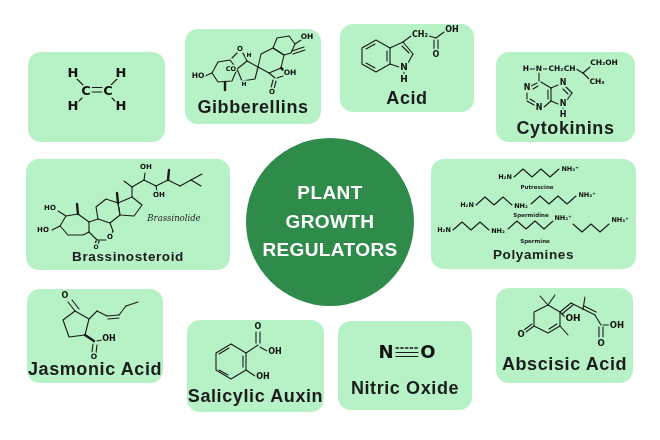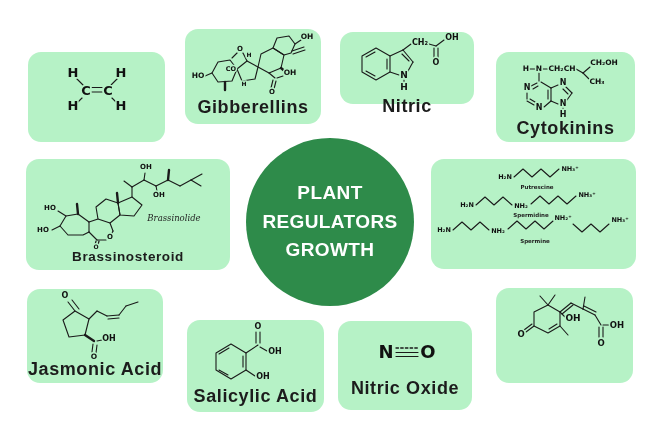--- a/index.html
+++ b/index.html
@@ -92,21 +92,21 @@
       <text class="atom a65" x="46" y="42">CO</text>
       <text class="atom a6" x="64" y="28">H</text>
       <text class="atom a6" x="59" y="57">H</text>
       <text class="atom a75" x="122" y="10">OH</text>
       <text class="atom a75" x="105" y="46">OH</text>
       <text class="atom a7" x="87" y="65">O</text>
     </svg>
     <div class="card-label">Gibberellins</div>
   </div>
 
-  <div class="card" style="left:340px;top:32px;width:134px;height:72px">
+  <div class="card" style="left:340px;top:24px;width:134px;height:88px">
     <svg class="struct" viewBox="0 0 134 64">
       <g>
         <polygon points="22,24 36,16 50,24 50,40 36,48 22,40"></polygon>
         <line x1="26" y1="25" x2="35" y2="20"></line>
         <line x1="47" y1="27" x2="47" y2="37"></line>
         <line x1="35" y1="44" x2="26" y2="39"></line>
         <line x1="50" y1="24" x2="63" y2="18"></line>
         <line x1="63" y1="18" x2="73" y2="30"></line>
         <line x1="62" y1="22" x2="69" y2="29"></line>
         <line x1="73" y1="30" x2="68" y2="39"></line>
@@ -117,21 +117,21 @@
         <line x1="96" y1="14" x2="104" y2="8"></line>
         <line x1="94" y1="16" x2="94" y2="26"></line>
         <line x1="98" y1="16" x2="98" y2="26"></line>
       </g>
       <text class="atom a8" x="80" y="13">CH₂</text>
       <text class="atom a8" x="112" y="8">OH</text>
       <text class="atom a8" x="96" y="33">O</text>
       <text class="atom a9" x="64" y="46">N</text>
       <text class="atom a9" x="64" y="58">H</text>
     </svg>
-    <div class="card-label">Nitric</div>
+    <div class="card-label">Acid</div>
   </div>
 
   <div class="card" style="left:496px;top:52px;width:139px;height:90px">
     <svg class="struct" viewBox="0 0 139 66">
       <g>
         <line x1="33" y1="17" x2="39" y2="17"></line>
         <line x1="47" y1="17" x2="52" y2="17"></line>
         <line x1="80" y1="17" x2="87" y2="21"></line>
         <line x1="87" y1="21" x2="94" y2="15"></line>
         <line x1="87" y1="21" x2="93" y2="27"></line>
@@ -204,22 +204,22 @@
       <text class="atom a7" x="84" y="80">O</text>
       <text class="atom a6" x="70" y="90">O</text>
       <text class="molname" x="148" y="62">Brassinolide</text>
     </svg>
     <div class="card-label card-label-lg">Brassinosteroid</div>
   </div>
 
   <div class="circle">
     <div class="circle-text">
       <div>PLANT</div>
+      <div>GROWTH</div>
       <div>REGULATORS</div>
-      <div>GROWTH</div>
     </div>
   </div>
 
   <div class="card" style="left:431px;top:159px;width:205px;height:110px">
     <svg class="struct" viewBox="0 0 205 88">
       <g>
         <polyline points="83,18 92,10 101,18 110,10 119,18 128,10"></polyline>
       </g>
       <text class="atom a65" x="74" y="20">H₂N</text>
       <text class="atom a65" x="139" y="12">NH₃⁺</text>
@@ -238,20 +238,21 @@
         <polyline points="22,71 31,63 40,71 49,63 58,71"></polyline>
         <polyline points="77,70 86,62 95,70 104,62 113,70 122,62"></polyline>
         <polyline points="142,65 151,73 160,65 169,73 178,65"></polyline>
       </g>
       <text class="atom a65" x="13" y="73">H₂N</text>
       <text class="atom a65" x="67" y="74">NH₂</text>
       <text class="atom a65" x="132" y="61">NH₂⁺</text>
       <text class="atom a65" x="189" y="63">NH₃⁺</text>
       <text class="subname" x="104" y="84">Spermine</text>
     </svg>
+    <div class="card-label card-label-lg">Polyamines</div>
   </div>
 
   <div class="card" style="left:27px;top:289px;width:136px;height:94px">
     <svg class="struct" viewBox="0 0 136 70">
       <g>
         <polygon points="48,22 62,30 58,46 42,48 36,31"></polygon>
         <line x1="48" y1="22" x2="41" y2="13"></line>
         <line x1="52" y1="20" x2="45" y2="11"></line>
         <line x1="62" y1="30" x2="70" y2="22"></line>
         <line x1="70" y1="22" x2="80" y2="27"></line>
@@ -281,21 +282,21 @@
         <line x1="59" y1="33" x2="71" y2="25"></line>
         <line x1="69" y1="23" x2="69" y2="12"></line>
         <line x1="73" y1="23" x2="73" y2="12"></line>
         <line x1="73" y1="27" x2="80" y2="31"></line>
         <line x1="59" y1="50" x2="68" y2="56"></line>
       </g>
       <text class="atom a8" x="71" y="9">O</text>
       <text class="atom a8" x="88" y="34">OH</text>
       <text class="atom a8" x="76" y="59">OH</text>
     </svg>
-    <div class="card-label">Salicylic Acid</div>
+    <div class="card-label">Salicylic Auxin</div>
   </div>
 
   <div class="card" style="left:338px;top:321px;width:134px;height:89px">
     <svg class="struct" viewBox="0 0 134 56">
       <g>
         <line class="dash" x1="58" y1="27" x2="80" y2="27"></line>
         <line x1="58" y1="31.5" x2="80" y2="31.5"></line>
         <line x1="58" y1="35.5" x2="80" y2="35.5"></line>
       </g>
       <text class="atom a18" x="48" y="37">N</text>
@@ -324,15 +325,16 @@
         <line x1="99" y1="27" x2="105" y2="37"></line>
         <line x1="107" y1="37" x2="113" y2="37"></line>
         <line x1="103" y1="39" x2="103" y2="49"></line>
         <line x1="107" y1="39" x2="107" y2="49"></line>
       </g>
       <text class="atom a85" x="25" y="49">O</text>
       <text class="atom a9" x="77" y="33">OH</text>
       <text class="atom a85" x="121" y="40">OH</text>
       <text class="atom a85" x="105" y="58">O</text>
     </svg>
+    <div class="card-label">Abscisic Acid</div>
   </div>
 
 </div>
 
 </body></html>

